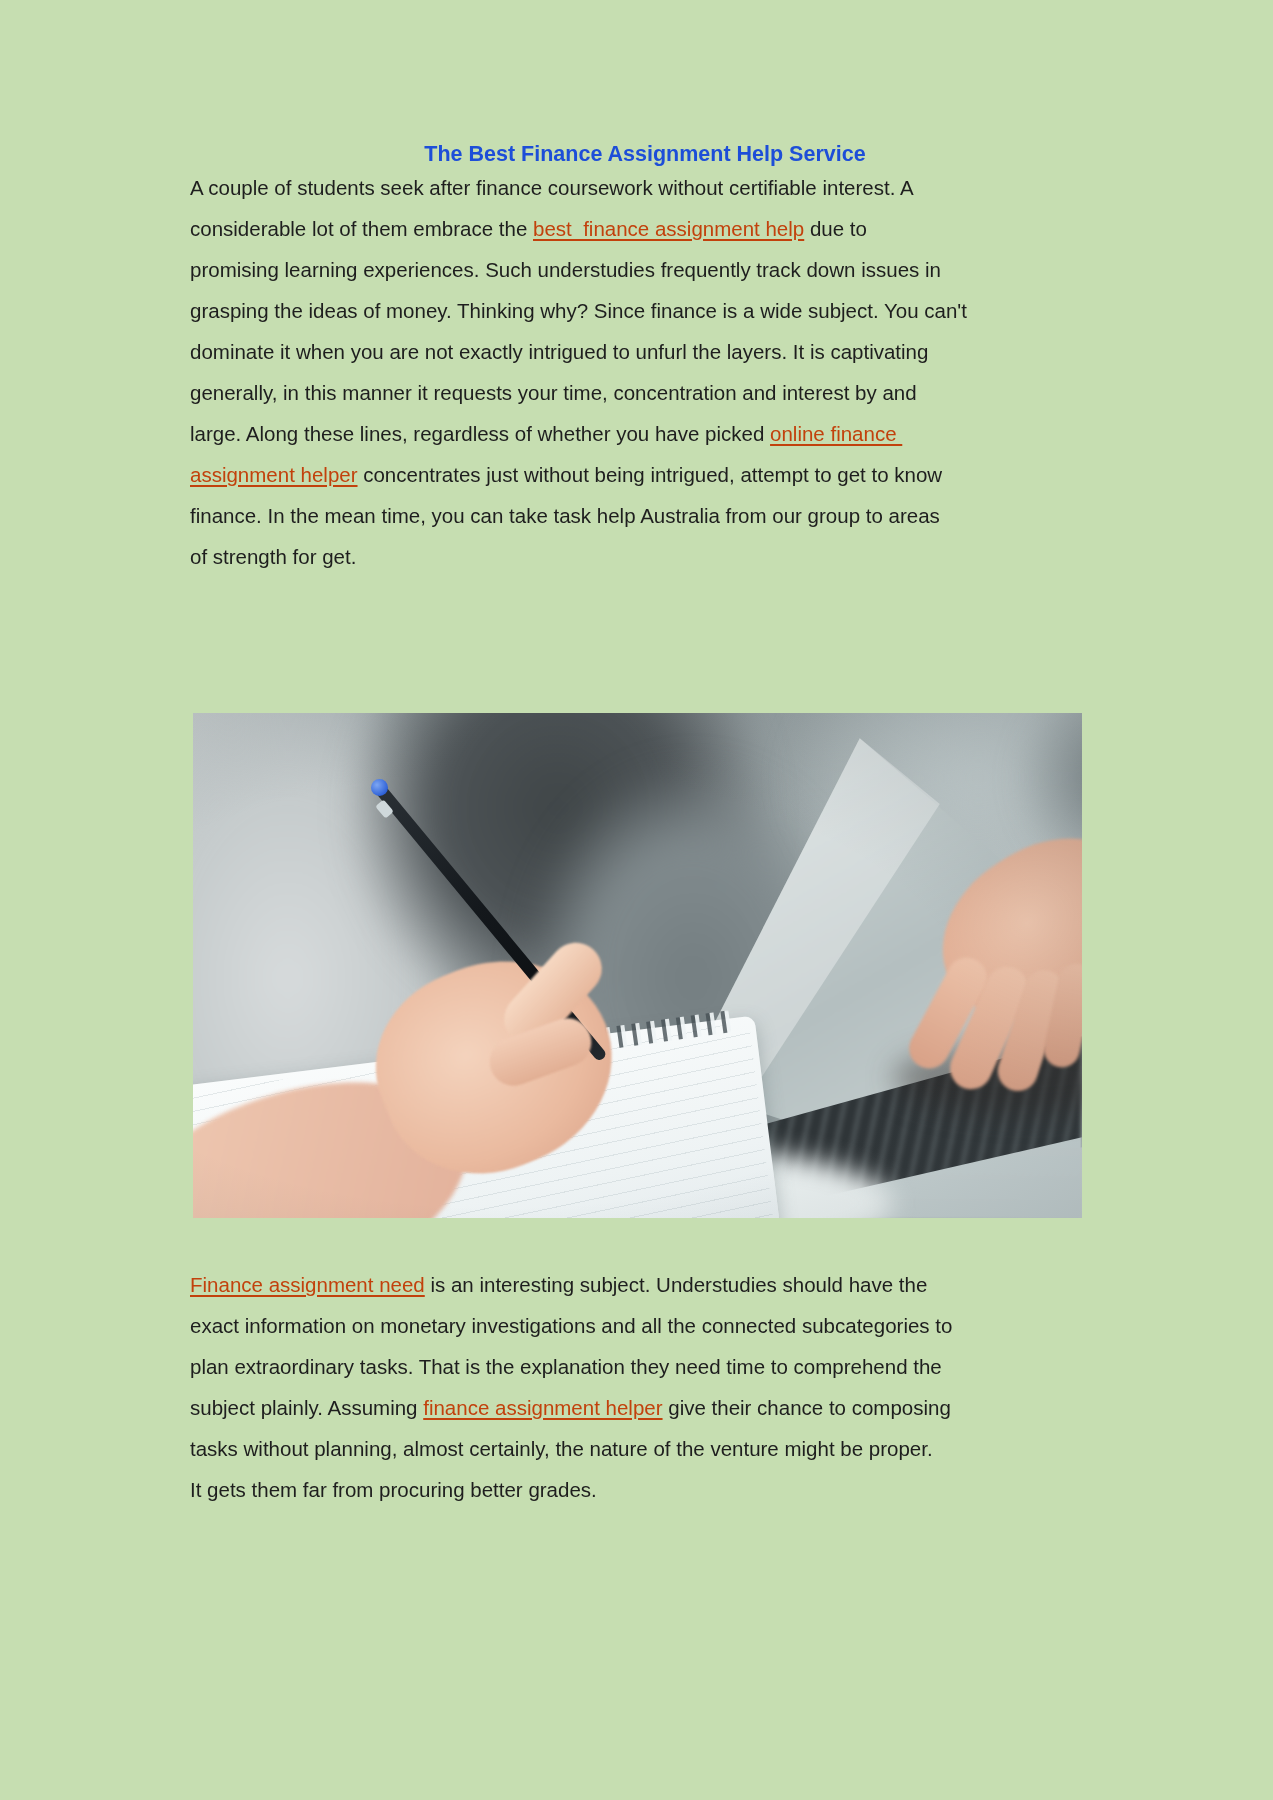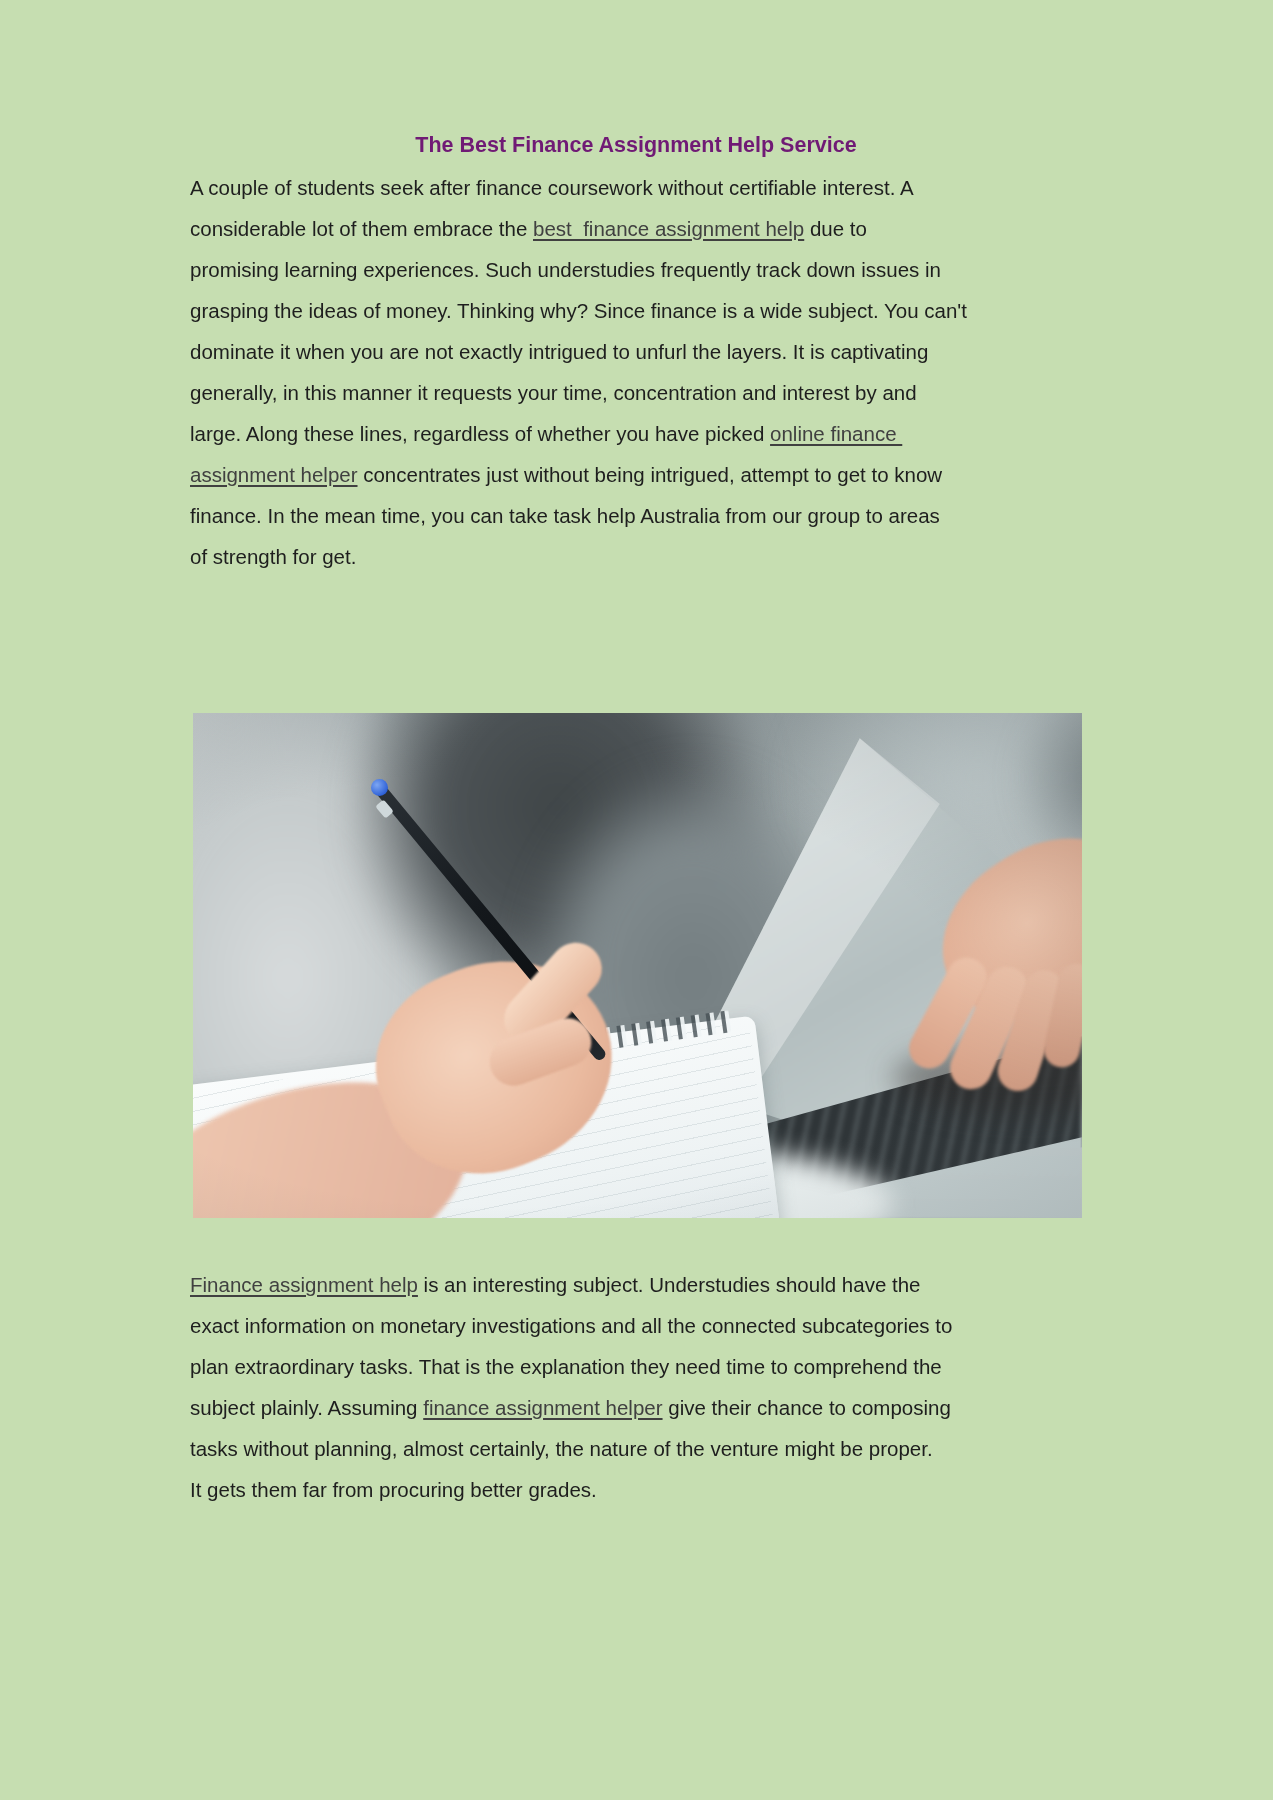--- a/index.html
+++ b/index.html
@@ -6,32 +6,32 @@
   body{
     width:1273px;height:1800px;
     background:#c6deb1;
     font-family:"Liberation Sans","DejaVu Sans",sans-serif;
     position:relative;
     overflow:hidden;
   }
   .page{position:absolute;inset:0;}
   .title{
     position:absolute;left:190px;top:133px;width:892px;
-    margin:0;text-align:center;
-    font-size:21.5px;font-weight:bold;color:#701a75;
+    margin:9px;text-align:center;
+    font-size:21.5px;font-weight:bold;color:#1d4ed8;
   }
   .para{
     position:absolute;left:190px;width:910px;margin:0;
     font-size:20.5px;line-height:41px;color:#1e1e1e;
     white-space:pre-wrap;
   }
   #p1{top:167px;}
   #p2{top:1264px;}
   .doc-link{
-    color:#404040;
+    color:#c2410c;
     text-decoration:underline;
     text-decoration-thickness:1.5px;
     text-underline-offset:3px;
     cursor:pointer;
   }
   
   .photo{
     position:absolute;left:193px;top:713px;width:889px;height:505px;
     overflow:hidden;background:#8e989b;
   }
@@ -141,20 +141,20 @@
     <div class="ph-forearm"></div>
     <div class="ph-hand"></div>
     <div class="ph-pen"></div>
     <div class="ph-pen-cap"></div>
     <div class="ph-pen-band"></div>
     <div class="ph-finger1"></div>
     <div class="ph-finger2"></div>
     <div class="ph-vignette"></div>
   </div>
 
-  <p class="para" id="p2"><a class="doc-link" href="#">Finance assignment help</a><span> is an interesting subject. Understudies should have the
+  <p class="para" id="p2"><a class="doc-link" href="#">Finance assignment need</a><span> is an interesting subject. Understudies should have the
 exact information on monetary investigations and all the connected subcategories to
 plan extraordinary tasks. That is the explanation they need time to comprehend the
 subject plainly. Assuming </span><a class="doc-link" href="#">finance assignment helper</a><span> give their chance to composing
 tasks without planning, almost certainly, the nature of the venture might be proper.
 It gets them far from procuring better grades.</span></p>
 
 </div>
 
 </body></html>

